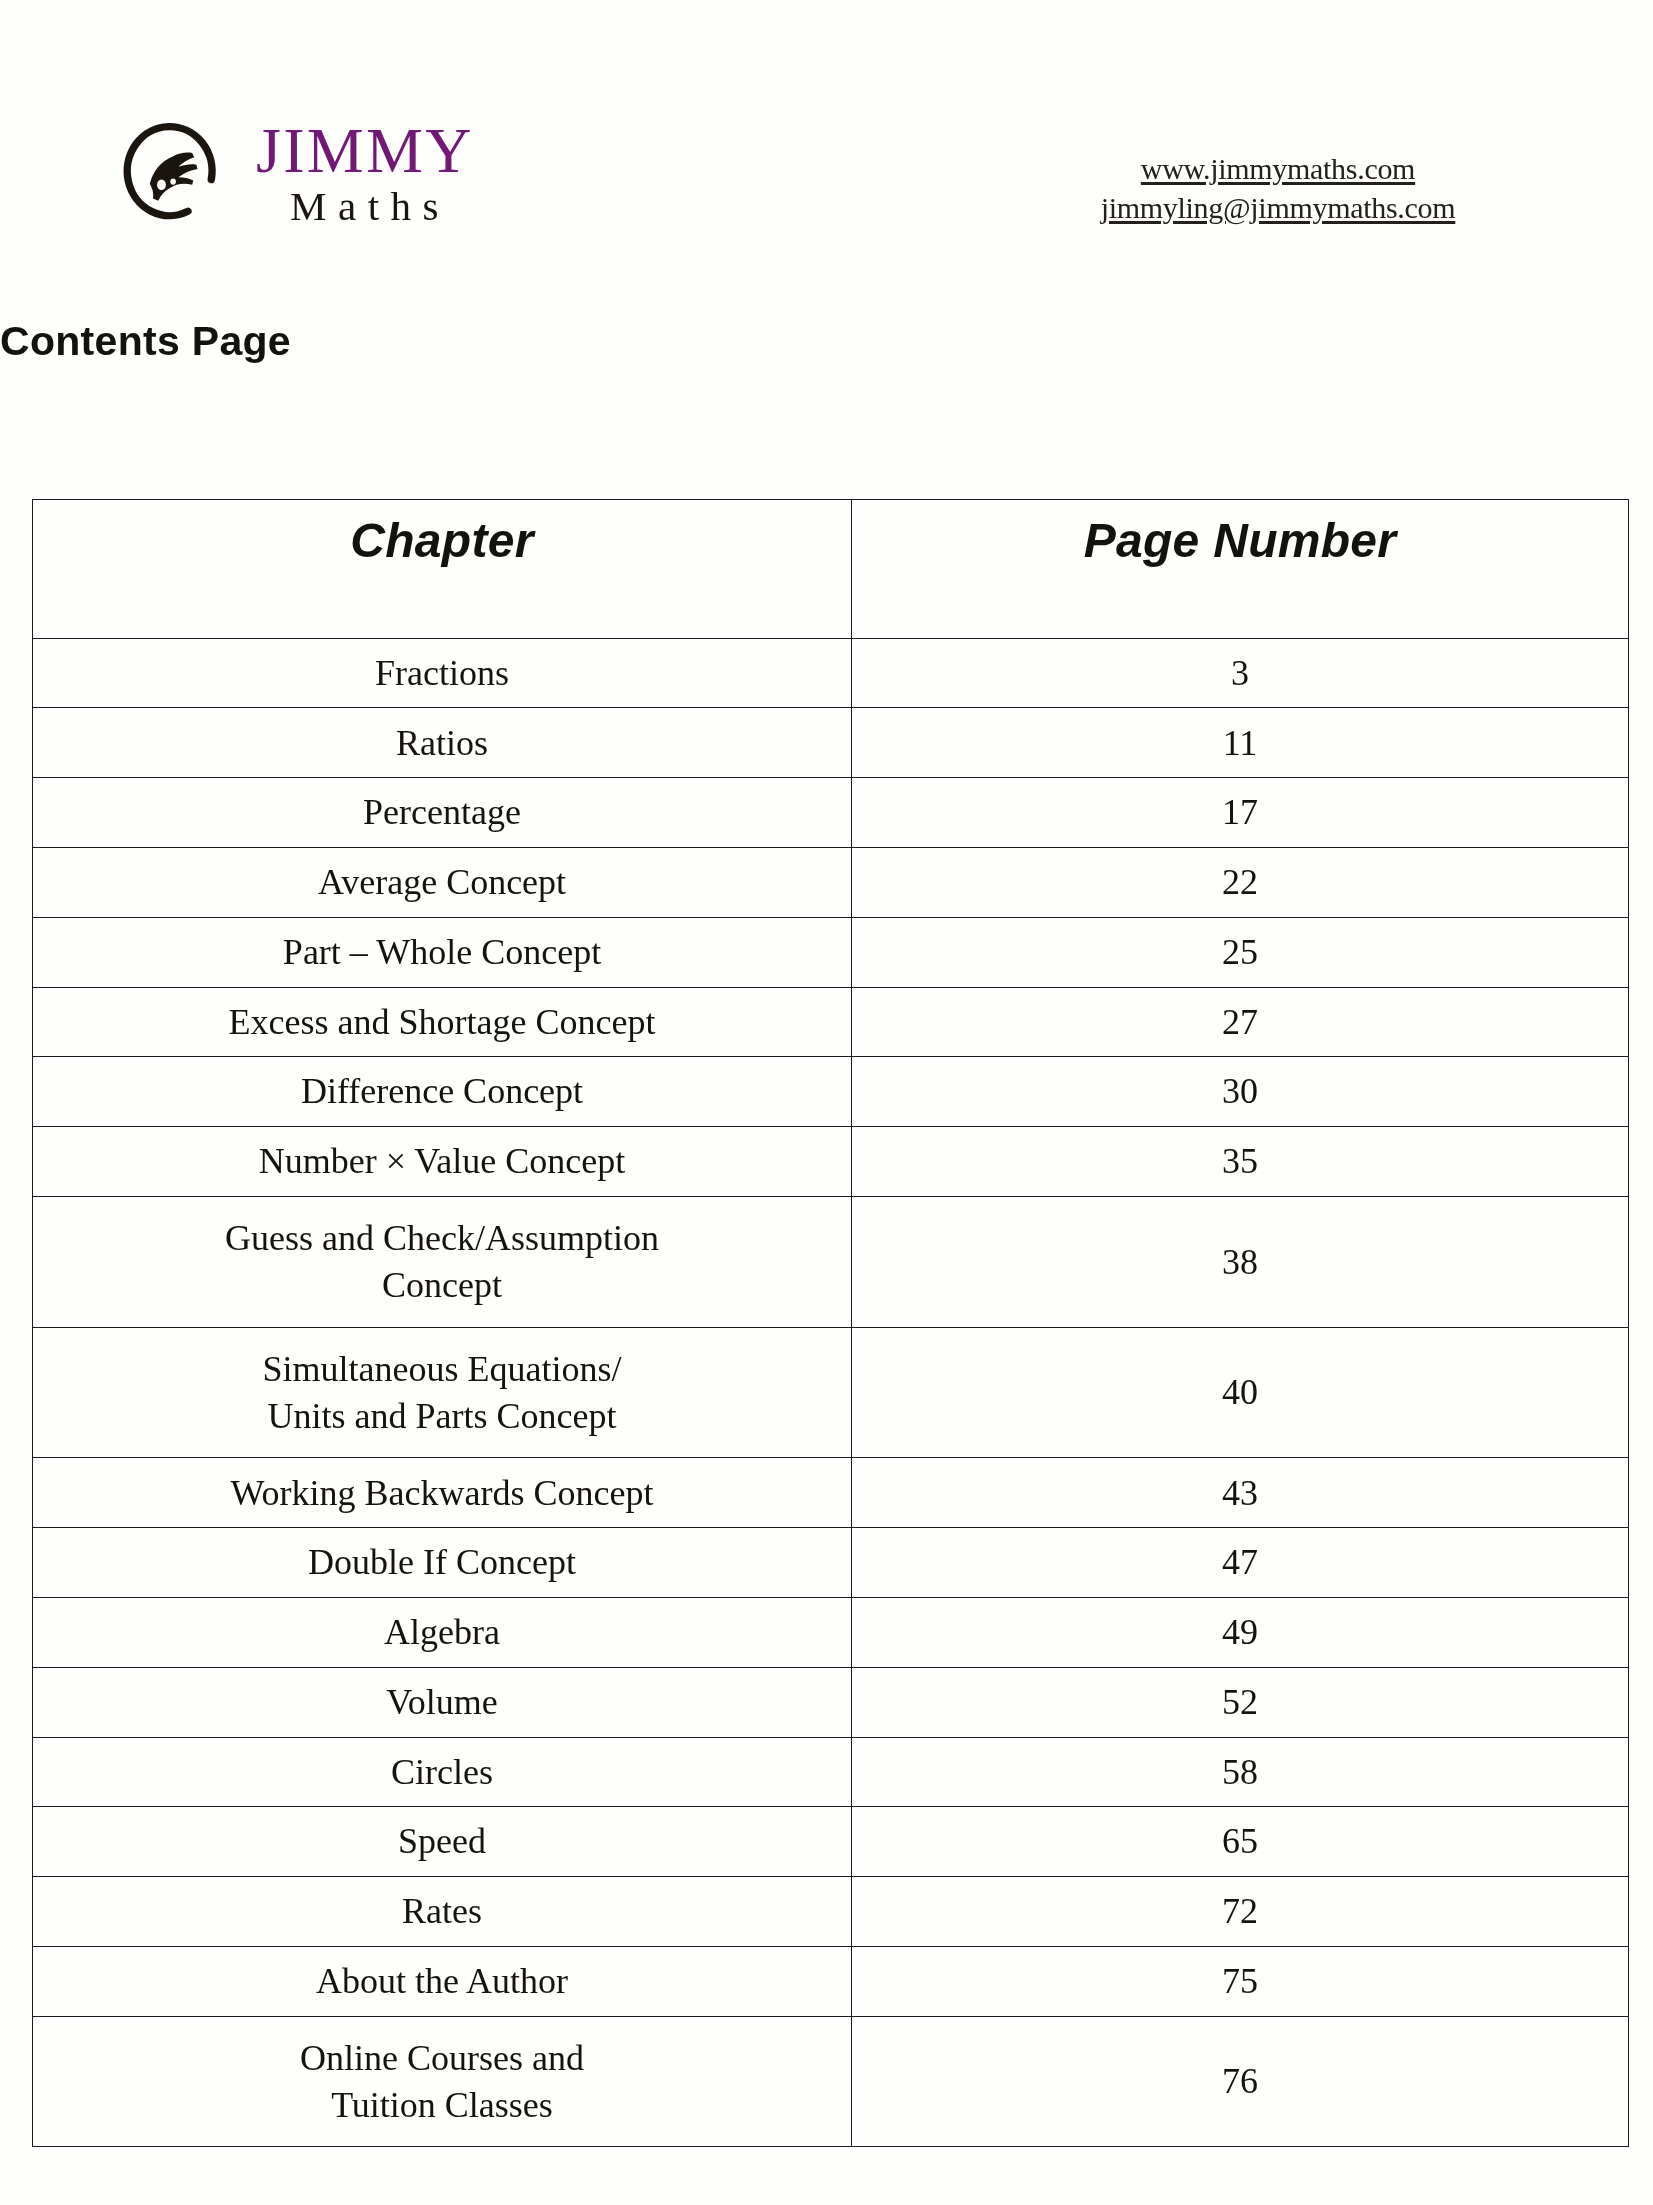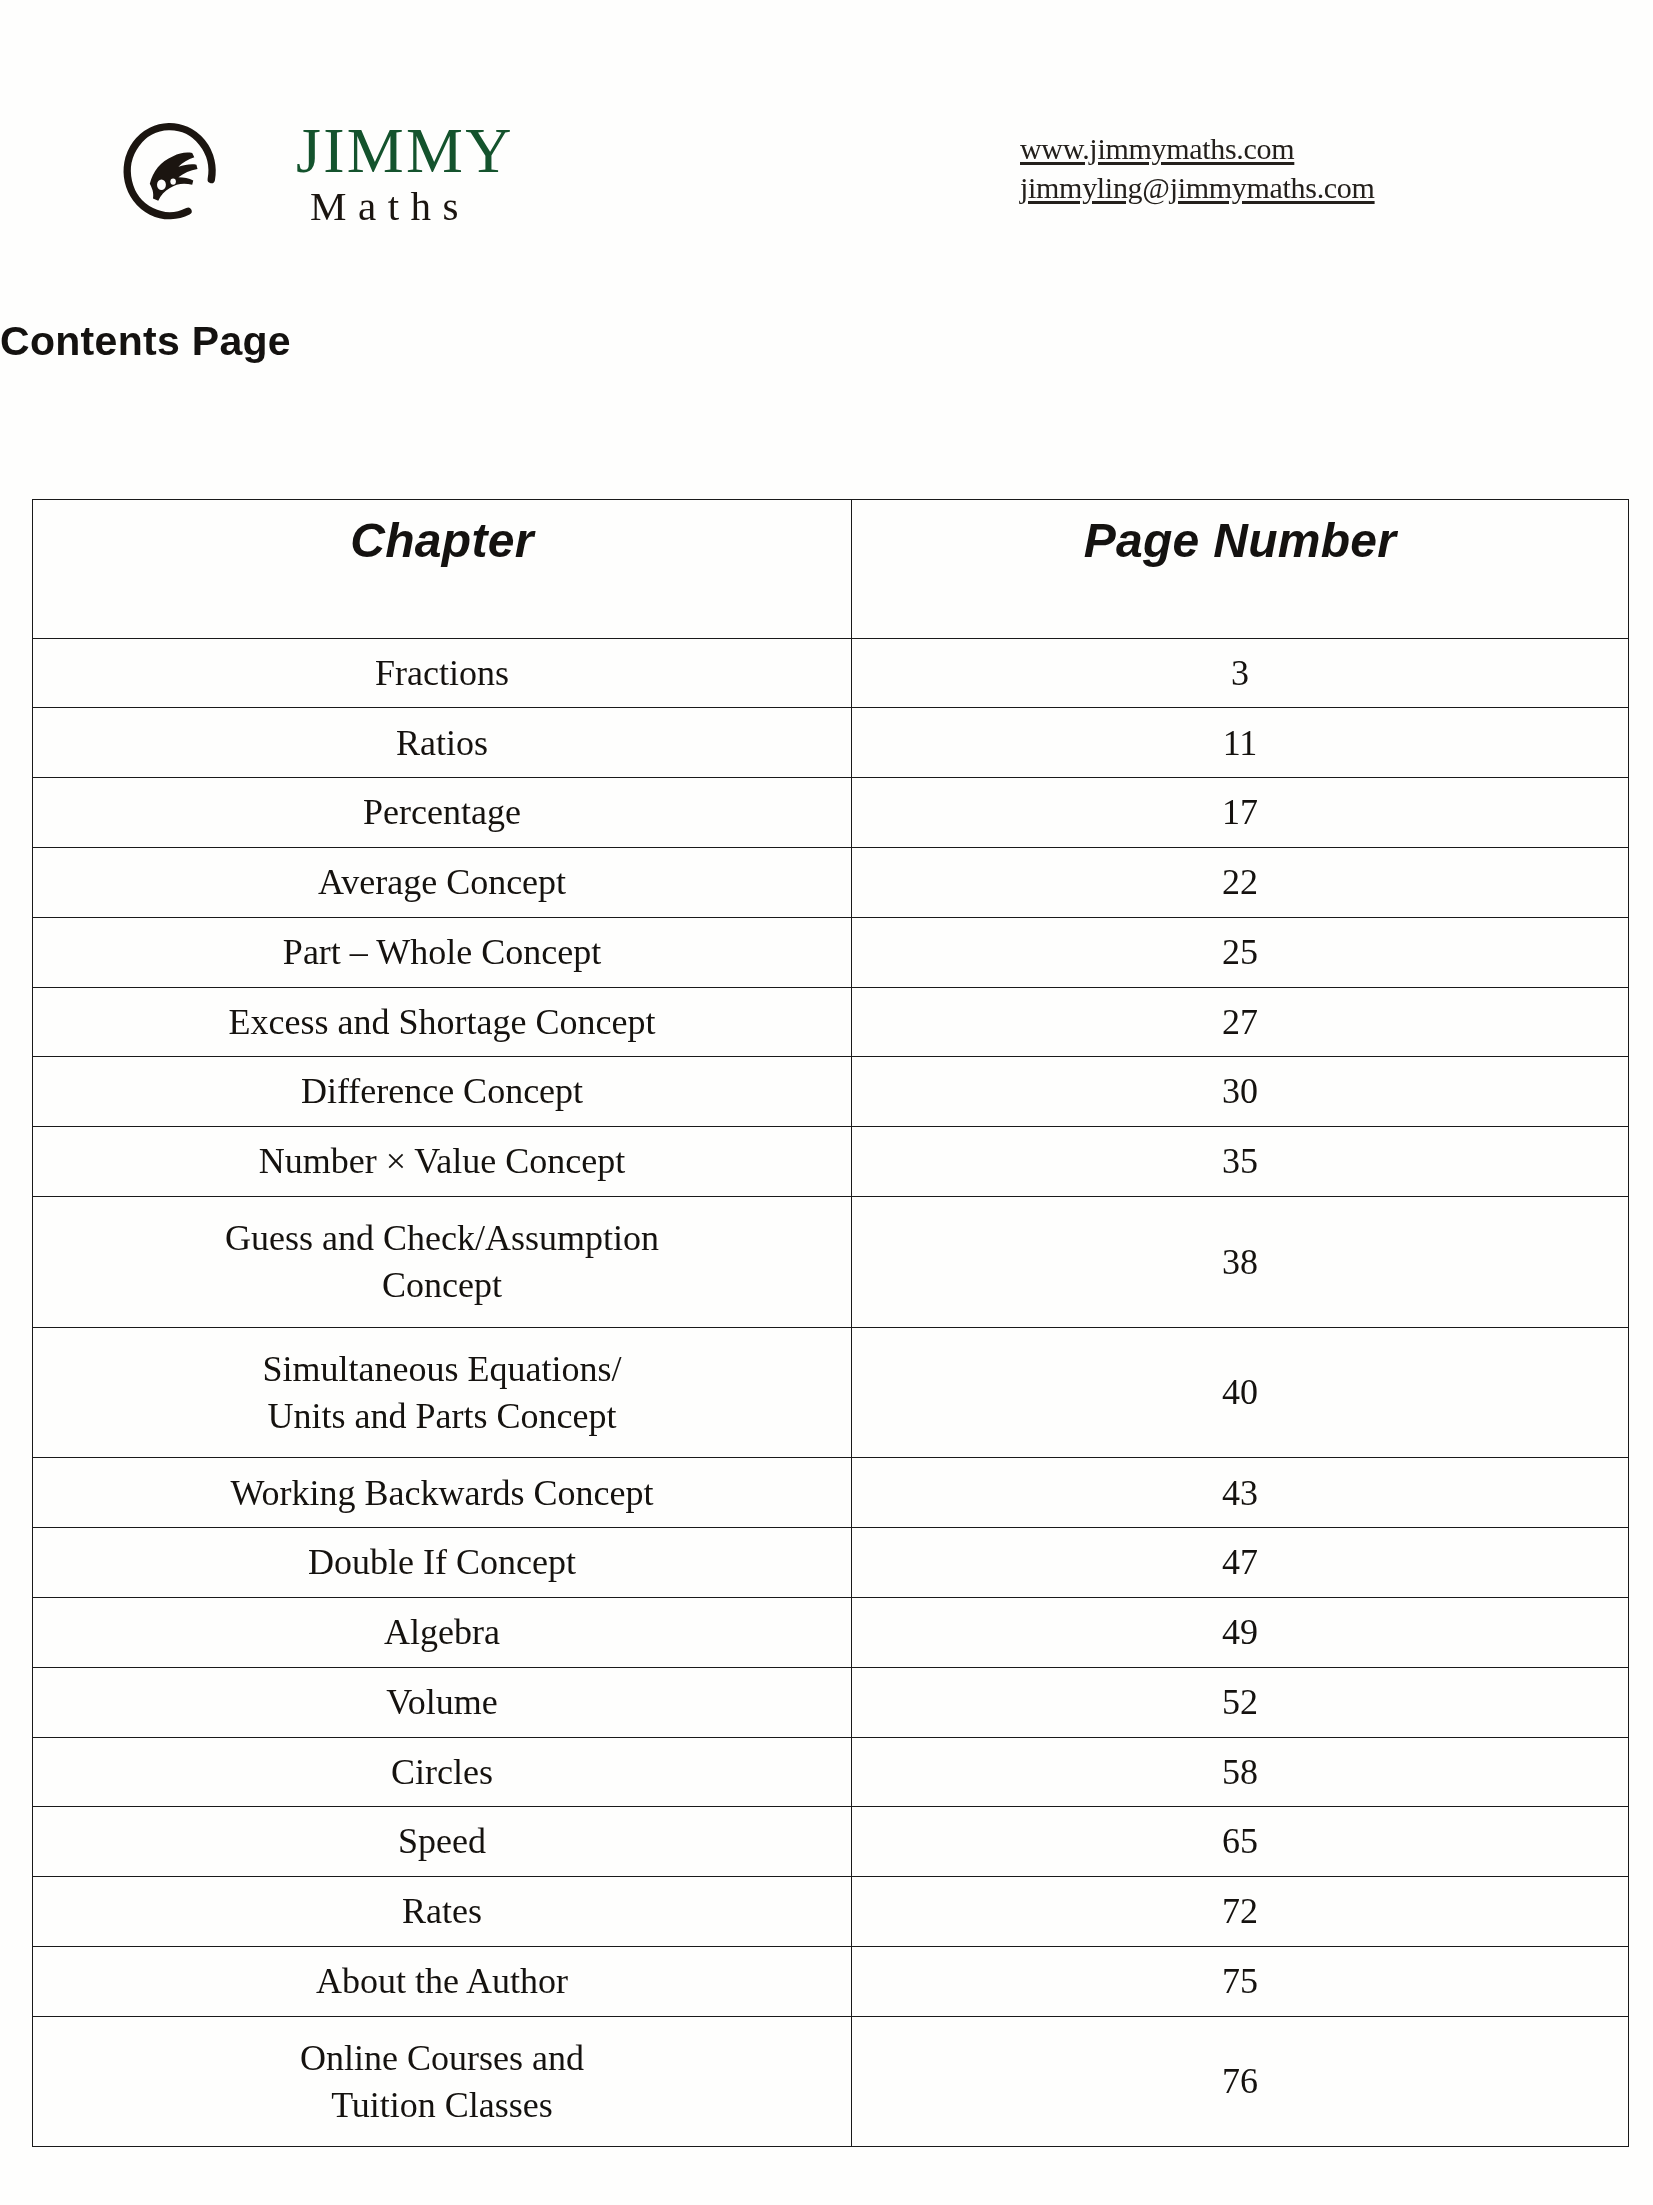--- a/index.html
+++ b/index.html
@@ -55,39 +55,39 @@
   .brand-words {
     display: flex;
     flex-direction: column;
     align-items: center;
     line-height: 1;
   }
   .brand-title {
     font-family: "Liberation Serif", "DejaVu Serif", serif;
     font-size: 64px;
     letter-spacing: 2.3px;
-    color: #14532d;
+    color: #701a75;
     line-height: 1.02;
     white-space: nowrap;
-    margin-left: 40px;
   }
   .brand-sub {
     font-family: "Liberation Serif", "DejaVu Serif", serif;
     font-size: 41px;
     letter-spacing: 11.5px;
     color: #1b1510;
     margin-top: 2px;
     padding-left: 10.3px;
     white-space: nowrap;
   }
 
   .contact {
     position: absolute;
     right: 118px;
-    top: 129px;
+    top: 149px;
+    text-align: center;
     width: 516px;
   }
   .contact a,
   .contact .link {
     display: block;
     font-family: "Liberation Serif", "DejaVu Serif", serif;
     font-size: 30px;
     line-height: 1.30;
     color: #24201c;
     text-decoration: underline;

